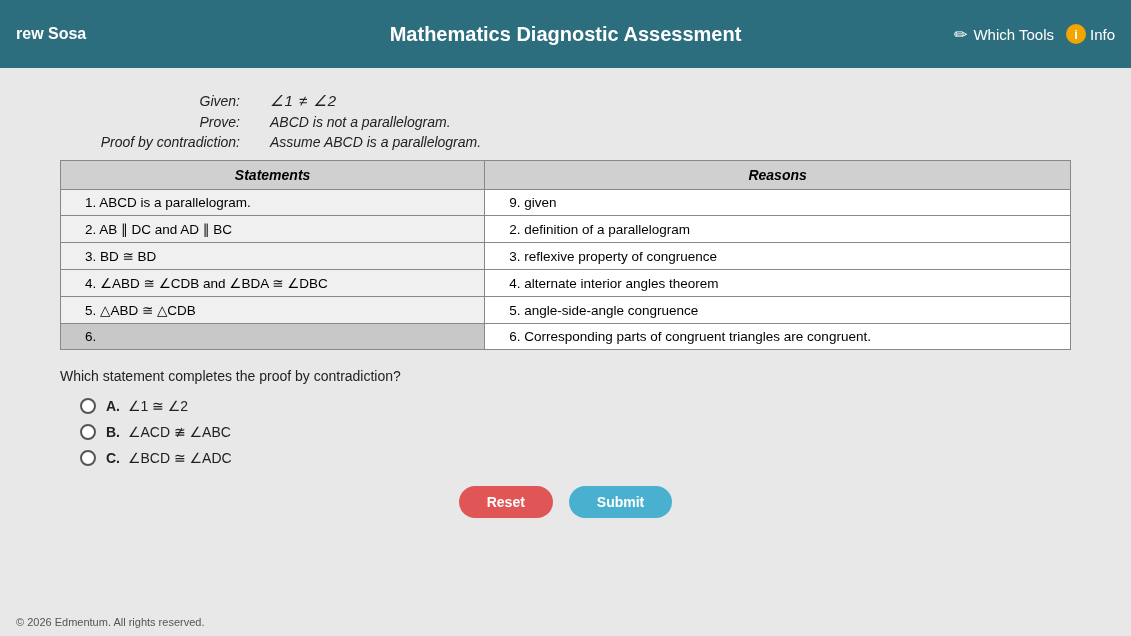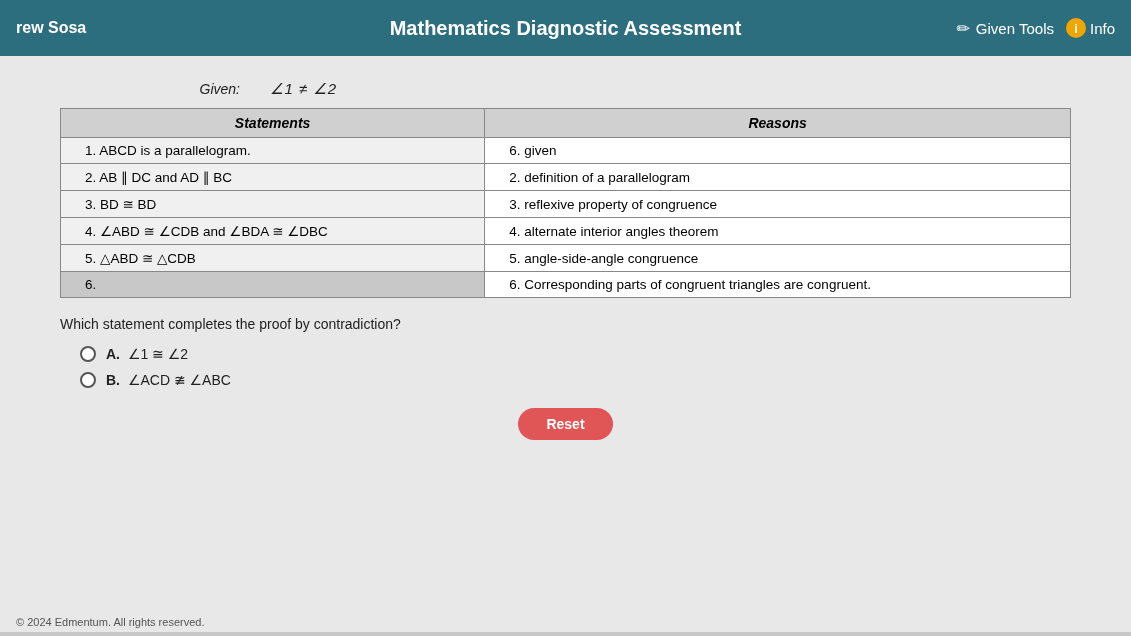--- a/index.html
+++ b/index.html
@@ -9,21 +9,21 @@
       width: 1131px;
       height: 636px;
       overflow: hidden;
       position: relative;
     }
 
     
     .header-bar {
       background: #2d6e7e;
       width: 100%;
-      height: 56px;
+      height: 68px;
       display: flex;
       align-items: center;
       justify-content: space-between;
       padding: 0 16px;
       position: relative;
     }
     .header-left {
       color: white;
       font-size: 16px;
       font-weight: bold;
@@ -234,49 +234,57 @@
   </style>
 </head>
 <body>
 
 <div class="header-bar">
   <div class="header-left">rew Sosa</div>
   <div class="header-title">Mathematics Diagnostic Assessment</div>
   <div class="header-right">
     <button class="reader-tools-btn">
       <span class="pencil-icon">✏</span>
-      <span>Given Tools</span>
+      <span>Which Tools</span>
     </button>
     <button class="info-btn">
       <div class="info-circle">i</div>
       <span>Info</span>
     </button>
   </div>
 </div>
 
 <div class="main-content">
 
   <div class="given-section">
     <div class="row">
       <span class="label">Given:</span>
       <span class="value given-math">∠1 ≠ ∠2</span>
+    </div>
+    <div class="row">
+      <span class="label">Prove:</span>
+      <span class="value">ABCD is not a parallelogram.</span>
+    </div>
+    <div class="row">
+      <span class="label">Proof by contradiction:</span>
+      <span class="value">Assume ABCD is a parallelogram.</span>
     </div>
   </div>
 
   <table class="proof-table">
     <thead>
       <tr>
         <th>Statements</th>
         <th>Reasons</th>
       </tr>
     </thead>
     <tbody id="proof-table-body">
     <tr>
           <td>1. ABCD is a parallelogram.</td>
-          <td>6. given</td>
+          <td>9. given</td>
         </tr>
         <tr>
           <td>2. AB ∥ DC and AD ∥ BC</td>
           <td>2. definition of a parallelogram</td>
         </tr>
         <tr>
           <td>3. BD ≅ BD</td>
           <td>3. reflexive property of congruence</td>
         </tr>
         <tr>
@@ -298,24 +306,29 @@
     <p class="question-text">Which statement completes the proof by contradiction?</p>
     <ul class="options-list" id="options-list">
     <li class="option-item">
           <span class="option-radio"></span>
           <span class="option-label"><span class="option-letter">A.</span> ∠1 ≅ ∠2</span>
         </li>
         <li class="option-item">
           <span class="option-radio"></span>
           <span class="option-label"><span class="option-letter">B.</span> ∠ACD ≇ ∠ABC</span>
         </li>
+        <li class="option-item">
+          <span class="option-radio"></span>
+          <span class="option-label"><span class="option-letter">C.</span> ∠BCD ≅ ∠ADC</span>
+        </li>
       </ul>
   </div>
 
   <div class="bottom-buttons">
     <button class="btn-reset">Reset</button>
+    <button class="btn-submit">Submit</button>
   </div>
 
 </div>
 
 <div class="footer">
-  <span>© 2024 Edmentum. All rights reserved.</span>
+  <span>© 2026 Edmentum. All rights reserved.</span>
 </div>
 
 </body></html>

